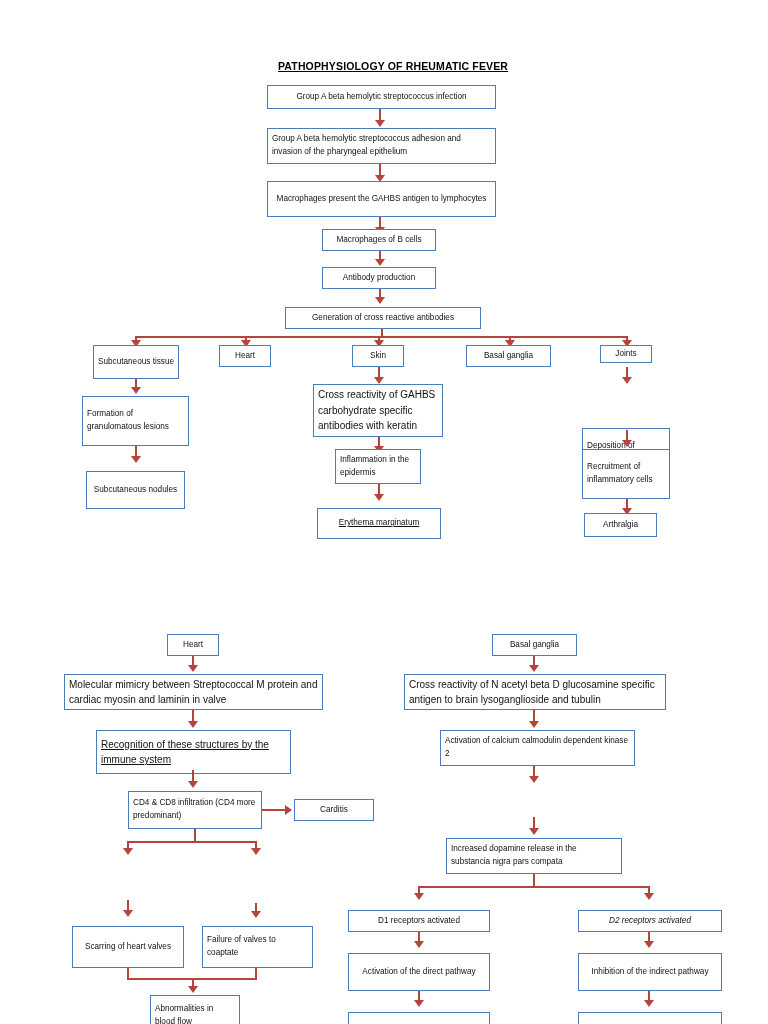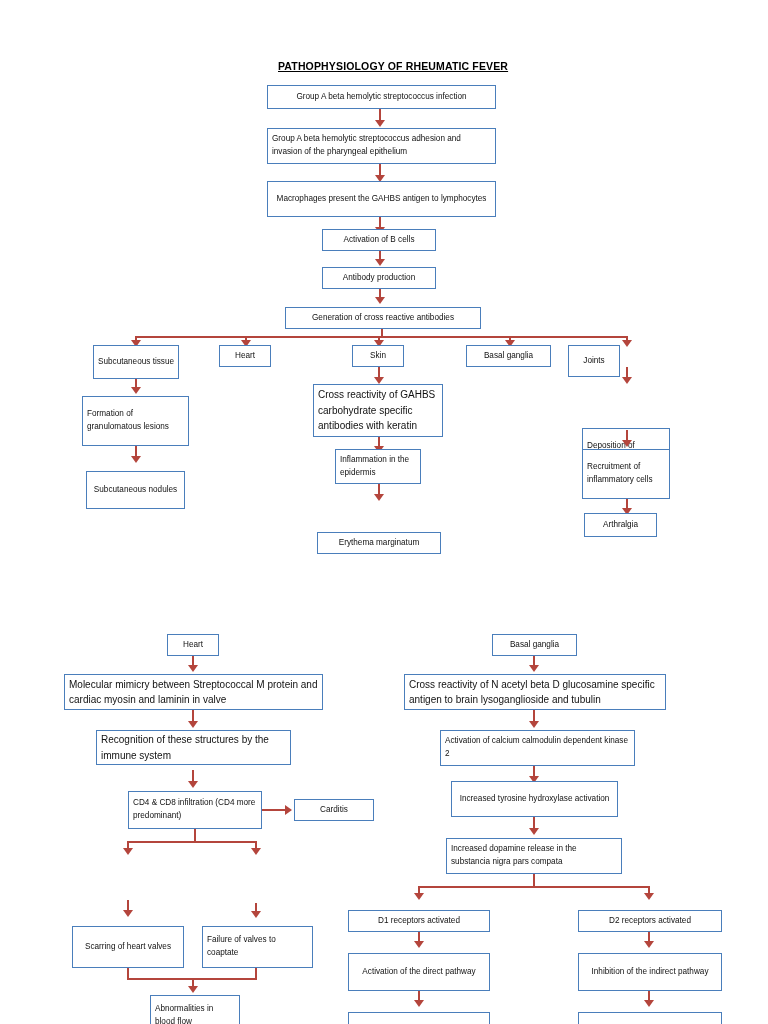--- a/index.html
+++ b/index.html
@@ -82,21 +82,21 @@
   <div class="arrowhead" style="left:375px; top:120px;"></div>
 
   <div class="node" style="left:267px; top:128px; width:229px; height:36px;">Group A beta hemolytic streptococcus adhesion and invasion of the pharyngeal epithelium</div>
   <div class="vline" style="left:379px; top:164px; height:14px;"></div>
   <div class="arrowhead" style="left:375px; top:175px;"></div>
 
   <div class="node" style="left:267px; top:181px; width:229px; height:36px;">Macrophages present the GAHBS antigen to lymphocytes</div>
   <div class="vline" style="left:379px; top:217px; height:13px;"></div>
   <div class="arrowhead" style="left:375px; top:227px;"></div>
 
-  <div class="node" style="left:322px; top:229px; width:114px; height:22px;">Activation of B cells</div>
+  <div class="node" style="left:322px; top:229px; width:114px; height:22px;">Macrophages of B cells</div>
   <div class="vline" style="left:379px; top:251px; height:11px;"></div>
   <div class="arrowhead" style="left:375px; top:259px;"></div>
 
   <div class="node" style="left:322px; top:267px; width:114px; height:22px;">Antibody production</div>
   <div class="vline" style="left:379px; top:289px; height:11px;"></div>
   <div class="arrowhead" style="left:375px; top:297px;"></div>
 
   <div class="node" style="left:285px; top:307px; width:196px; height:22px;">Generation of cross reactive antibodies</div>
 
   <div class="vline" style="left:381px; top:329px; height:9px;"></div>
@@ -134,25 +134,25 @@
   <div class="arrowhead" style="left:374px; top:377px;"></div>
 
   <div class="node wide" style="left:313px; top:384px; width:130px; height:53px;">Cross reactivity of GAHBS carbohydrate specific antibodies with keratin</div>
   <div class="vline" style="left:378px; top:437px; height:12px;"></div>
   <div class="arrowhead" style="left:374px; top:446px;"></div>
 
   <div class="node" style="left:335px; top:449px; width:86px; height:35px;">Inflammation in the epidermis</div>
   <div class="vline" style="left:378px; top:484px; height:13px;"></div>
   <div class="arrowhead" style="left:374px; top:494px;"></div>
 
-  <div class="node" style="left:317px; top:532px; width:124px; height:22px;">Erythema marginatum</div>
+  <div class="node" style="left:317px; top:508px; width:124px; height:31px;text-decoration:underline;">Erythema marginatum</div>
 
   <div class="node" style="left:466px; top:345px; width:85px; height:22px;">Basal ganglia</div>
 
-  <div class="node" style="left:568px; top:345px; width:52px; height:32px;">Joints</div>
+  <div class="node" style="left:600px; top:345px; width:52px; height:18px;">Joints</div>
   <div class="vline" style="left:626px; top:367px; height:13px;"></div>
   <div class="arrowhead" style="left:622px; top:377px;"></div>
 
   <div class="node" style="left:582px; top:380px; width:88px; height:50px;margin-top:48px;">Deposition of immune complexes</div>
   <div class="vline" style="left:626px; top:430px; height:13px;"></div>
   <div class="arrowhead" style="left:622px; top:440px;"></div>
 
   <div class="node" style="left:582px; top:449px; width:88px; height:50px;">Recruitment of inflammatory cells</div>
   <div class="vline" style="left:626px; top:499px; height:12px;"></div>
   <div class="arrowhead" style="left:622px; top:508px;"></div>
@@ -160,21 +160,21 @@
   <div class="node" style="left:584px; top:513px; width:73px; height:24px;">Arthralgia</div>
 
   <div class="node" style="left:167px; top:634px; width:52px; height:22px;">Heart</div>
   <div class="vline" style="left:192px; top:656px; height:12px;"></div>
   <div class="arrowhead" style="left:188px; top:665px;"></div>
 
   <div class="node wide" style="left:64px; top:674px; width:259px; height:36px;">Molecular mimicry between Streptococcal M protein and  cardiac myosin and laminin in valve</div>
   <div class="vline" style="left:192px; top:710px; height:14px;"></div>
   <div class="arrowhead" style="left:188px; top:721px;"></div>
 
-  <div class="node wide" style="left:96px; top:730px; width:195px; height:35px;">Recognition of these structures by the immune system</div>
+  <div class="node wide" style="left:96px; top:730px; width:195px; height:44px;text-decoration:underline;">Recognition of these structures by the immune system</div>
   <div class="vline" style="left:192px; top:770px; height:14px;"></div>
   <div class="arrowhead" style="left:188px; top:781px;"></div>
 
   <div class="node" style="left:128px; top:791px; width:134px; height:38px;">CD4 &amp; CD8 infiltration (CD4 more predominant)</div>
 
   <div class="hline" style="left:262px; top:809px; width:25px;"></div>
   <div class="arrowhead right" style="left:285px; top:805px;"></div>
   <div class="node" style="left:294px; top:799px; width:80px; height:22px;">Carditis</div>
 
   <div class="vline" style="left:194px; top:829px; height:14px;"></div>
@@ -206,35 +206,34 @@
   <div class="arrowhead" style="left:529px; top:665px;"></div>
 
   <div class="node wide" style="left:404px; top:674px; width:262px; height:36px;">Cross reactivity of N acetyl beta D glucosamine specific antigen to brain lysoganglioside and tubulin</div>
   <div class="vline" style="left:533px; top:710px; height:14px;"></div>
   <div class="arrowhead" style="left:529px; top:721px;"></div>
 
   <div class="node" style="left:440px; top:730px; width:195px; height:36px;">Activation of calcium calmodulin dependent kinase 2</div>
   <div class="vline" style="left:533px; top:766px; height:13px;"></div>
   <div class="arrowhead" style="left:529px; top:776px;"></div>
 
-  <div class="node" style="left:451px; top:781px; width:167px; height:36px;">Increased tyrosine hydroxylase activation</div>
   <div class="vline" style="left:533px; top:817px; height:14px;"></div>
   <div class="arrowhead" style="left:529px; top:828px;"></div>
 
   <div class="node" style="left:446px; top:838px; width:176px; height:36px;">Increased dopamine release in the substancia nigra pars compata</div>
 
   <div class="vline" style="left:533px; top:874px; height:14px;"></div>
   <div class="hline" style="left:418px; top:886px; width:232px;"></div>
   <div class="vline" style="left:418px; top:886px; height:9px;"></div>
   <div class="arrowhead" style="left:414px; top:893px;"></div>
   <div class="vline" style="left:648px; top:886px; height:9px;"></div>
   <div class="arrowhead" style="left:644px; top:893px;"></div>
 
   <div class="node" style="left:348px; top:910px; width:142px; height:22px;">D1 receptors activated</div>
-  <div class="node" style="left:578px; top:910px; width:144px; height:22px;">D2 receptors activated</div>
+  <div class="node" style="left:578px; top:910px; width:144px; height:22px;font-style:italic;">D2 receptors activated</div>
 
   <div class="vline" style="left:418px; top:932px; height:12px;"></div>
   <div class="arrowhead" style="left:414px; top:941px;"></div>
   <div class="vline" style="left:648px; top:932px; height:12px;"></div>
   <div class="arrowhead" style="left:644px; top:941px;"></div>
 
   <div class="node" style="left:348px; top:953px; width:142px; height:38px;">Activation of the direct pathway</div>
   <div class="node" style="left:578px; top:953px; width:144px; height:38px;">Inhibition of the indirect pathway</div>
 
   <div class="vline" style="left:418px; top:991px; height:12px;"></div>

